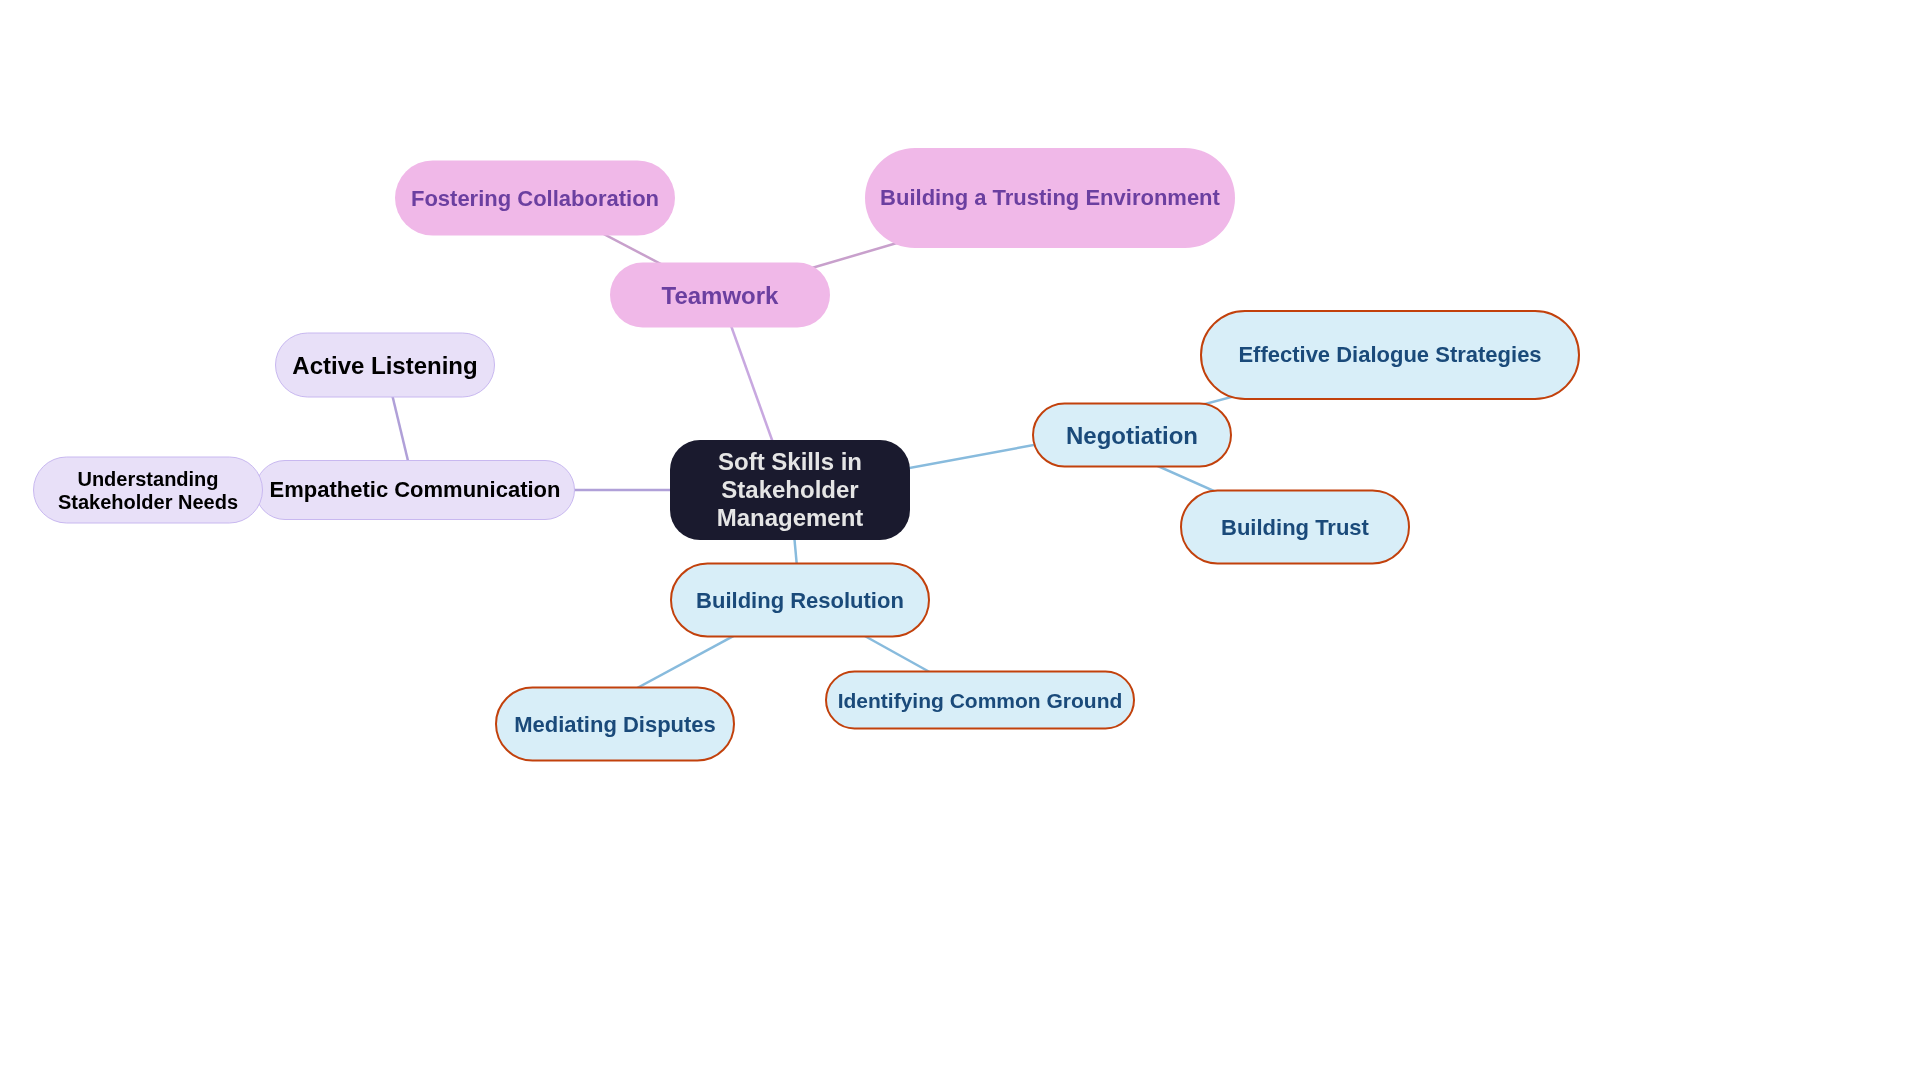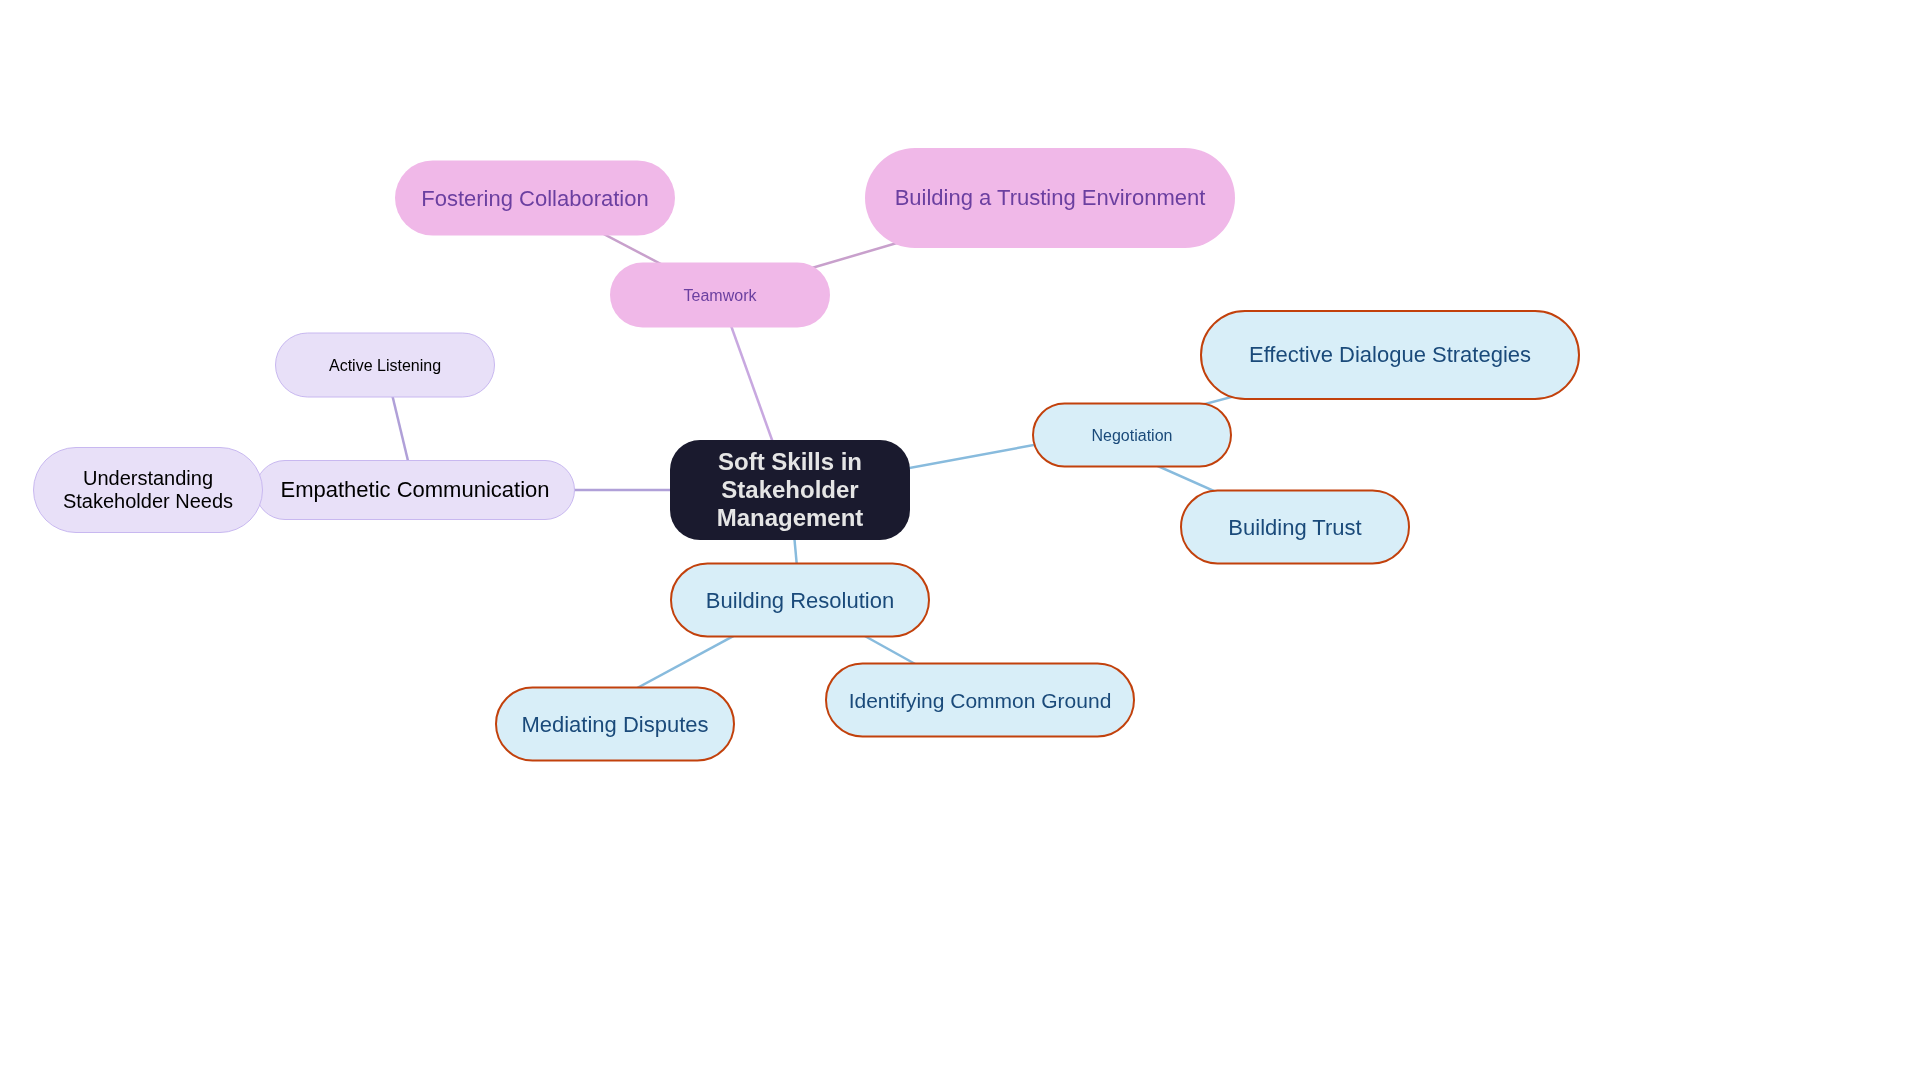--- a/index.html
+++ b/index.html
@@ -19,21 +19,21 @@
       pointer-events: none;
     }
     .node {
       position: absolute;
       border-radius: 50px;
       display: flex;
       align-items: center;
       justify-content: center;
       text-align: center;
       font-size: 22px;
-      font-weight: 400;
+      font-weight: 700;
       cursor: pointer;
       transform: translate(-50%, -50%);
     }
     .node-center {
       background: #1a1a2e;
       color: #e5e5e5;
       font-size: 24px;
       font-weight: 600;
       width: 240px;
       height: 100px;
@@ -48,24 +48,24 @@
       background: #e8e0f8;
       color: #000000;
       border: 1px solid #c8b8f0;
     }
     .node-blue-light {
       background: #d8eef8;
       color: #1a4a7a;
       border: 2px solid #c2410c;
     }
     
-    .node-sm { width: 220px; height: 65px; font-size: 16px; justify-content: center; }
+    .node-sm { width: 220px; height: 65px; font-size: 24px; justify-content: center; }
     .node-md { width: 280px; height: 75px; font-size: 22px; }
     .node-lg { width: 320px; height: 60px; font-size: 22px; }
-    .node-wrap { width: 230px; height: 86px; font-size: 20px; }
+    .node-wrap { width: 230px; height: 67px; font-size: 20px; }
   </style>
 </head>
 <body>
 
 <svg id="mindmap-lines">
     <path d="M 790 490 L 720 295" stroke="#c8a8e0" stroke-width="2.5" fill="none"></path>
     <path d="M 790 490 L 415 490" stroke="#b0a0d8" stroke-width="2.5" fill="none"></path>
     <path d="M 790 490 L 1088 435" stroke="#88bbdd" stroke-width="2.5" fill="none"></path>
     <path d="M 790 490 L 800 600" stroke="#88bbdd" stroke-width="2.5" fill="none"></path>
     <path d="M 720 295 L 535 198" stroke="#c8a0cc" stroke-width="2.5" fill="none"></path>
@@ -120,15 +120,15 @@
 </div>
 
 <div class="node node-blue-light node-md" style="left: 800px; top: 600px; width: 260px;">
   <span>Building Resolution</span>
 </div>
 
 <div class="node node-blue-light node-md" style="left: 615px; top: 724px; width: 240px;">
   <span>Mediating Disputes</span>
 </div>
 
-<div class="node node-blue-light" style="left: 980px; top: 700px; width: 310px; height: 75px; font-size: 21px; border-radius: 50px;">
+<div class="node node-blue-light" style="left: 980px; top: 700px; width: 310px; height: 59px; font-size: 21px; border-radius: 50px;">
   <span>Identifying Common Ground</span>
 </div>
 
 </body></html>

